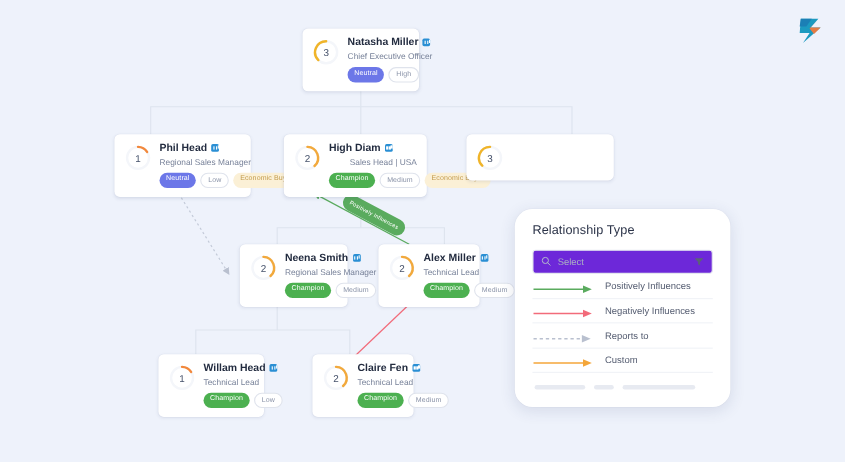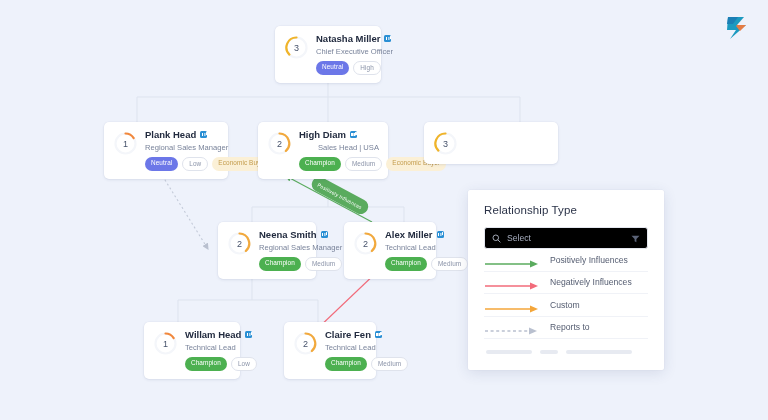--- a/index.html
+++ b/index.html
@@ -56,29 +56,29 @@
   }
   .chip-neutral   { background: #6c77e8; color: #fff; }
   .chip-champion  { background: #4cb050; color: #fff; }
   .chip-detractor { background: #e8436c; color: #fff; }
   .chip-plain     { background: #fff; color: #8a93a8; border: .7px solid #dfe3ec; }
   .chip-buyer     { background: #fbf0d6; color: #c39b4b; }
 
   
   .panel {
     position: absolute; left: 468px; top: 190px; width: 196px; height: 180px;
-    background: #ffffff; border-radius: 2px;
+    background: #ffffff; border-radius: 16px;
     box-shadow: 0 3px 14px rgba(40,60,110,.12), 0 0 0 .5px rgba(40,60,110,.04);
     padding: 14px 16px 10px 16px;
   }
   .panel-title { font-size: 11.5px; color: #2b3348; font-weight: normal; letter-spacing: .1px; }
   .select {
     margin-top: 11px; height: 22px; border: .8px solid #e4e7ef; border-radius: 3px;
     display: flex; align-items: center; gap: 6px; padding: 0 7px;
-    background: #000000;
+    background: #6d28d9;
   }
   .select .mag { flex: 0 0 auto; }
   .select .ph { font-size: 8.6px; color: #aab1c2; flex: 1 1 auto; }
   .select .caret { flex: 0 0 auto; }
   .lrow {
     display: flex; align-items: center; gap: 10px;
     height: 22.5px; border-bottom: .7px solid #f0f2f7;
   }
   .lrow:first-of-type { border-top: .7px solid #f0f2f7; margin-top: 5px; }
   .lrow .swatch { width: 56px; flex: 0 0 56px; height: 10px; }
@@ -161,21 +161,21 @@
   <div class="node" style="left:104px;top:122px;width:124px;">
     <div class="gauge">
       <svg width="25" height="25" viewBox="0 0 25 25">
         <circle cx="12.5" cy="12.5" r="10" fill="none" stroke="#f4f6fa" stroke-width="2.2"></circle>
         <path d="M12.5 2.5 A10 10 0 0 1 20.7 7.1" fill="none" stroke="#f2883c" stroke-width="2.2" stroke-linecap="round"></path>
       </svg>
       <div class="num">1</div>
     </div>
     <div class="ninfo">
       <div class="nname">
-        <span>Plank Head</span>
+        <span>Phil Head</span>
         <span class="li"></span>
       </div>
       <div class="ntitle">Regional Sales Manager</div>
       <div class="chips">
         <span class="chip chip-neutral">Neutral</span>
         <span class="chip chip-plain">Low</span>
         <span class="chip chip-buyer">Economic Buyer</span>
       </div>
     </div>
   </div>
@@ -330,35 +330,35 @@
           <path d="M1 5 H46" stroke="#f26b7a" stroke-width="1.4"></path>
           <path d="M46 1.6 L54 5 L46 8.4 Z" fill="#f26b7a"></path>
         </svg>
       </span>
       <span class="ltext">Negatively Influences</span>
     </div>
 
     <div class="lrow">
       <span class="swatch">
         <svg width="56" height="10" viewBox="0 0 56 10">
-          <path d="M1 5 H46" stroke="#f4a63a" stroke-width="1.4"></path>
-          <path d="M46 1.6 L54 5 L46 8.4 Z" fill="#f4a63a"></path>
-        </svg>
-      </span>
-      <span class="ltext">Custom</span>
+          <path d="M1 5 H45" stroke="#b9c0cf" stroke-width="1.4" stroke-dasharray="3,2.6"></path>
+          <path d="M45 1.6 L53 5 L45 8.4 Z" fill="#b9c0cf"></path>
+        </svg>
+      </span>
+      <span class="ltext">Reports to</span>
     </div>
 
     <div class="lrow">
       <span class="swatch">
         <svg width="56" height="10" viewBox="0 0 56 10">
-          <path d="M1 5 H45" stroke="#b9c0cf" stroke-width="1.4" stroke-dasharray="3,2.6"></path>
-          <path d="M45 1.6 L53 5 L45 8.4 Z" fill="#b9c0cf"></path>
-        </svg>
-      </span>
-      <span class="ltext">Reports to</span>
+          <path d="M1 5 H46" stroke="#f4a63a" stroke-width="1.4"></path>
+          <path d="M46 1.6 L54 5 L46 8.4 Z" fill="#f4a63a"></path>
+        </svg>
+      </span>
+      <span class="ltext">Custom</span>
     </div>
 
     <div class="skel">
       <span class="sk" style="width:46px;"></span>
       <span class="sk" style="width:18px;"></span>
       <span class="sk" style="width:66px;"></span>
     </div>
   </div>
 
 </div>

